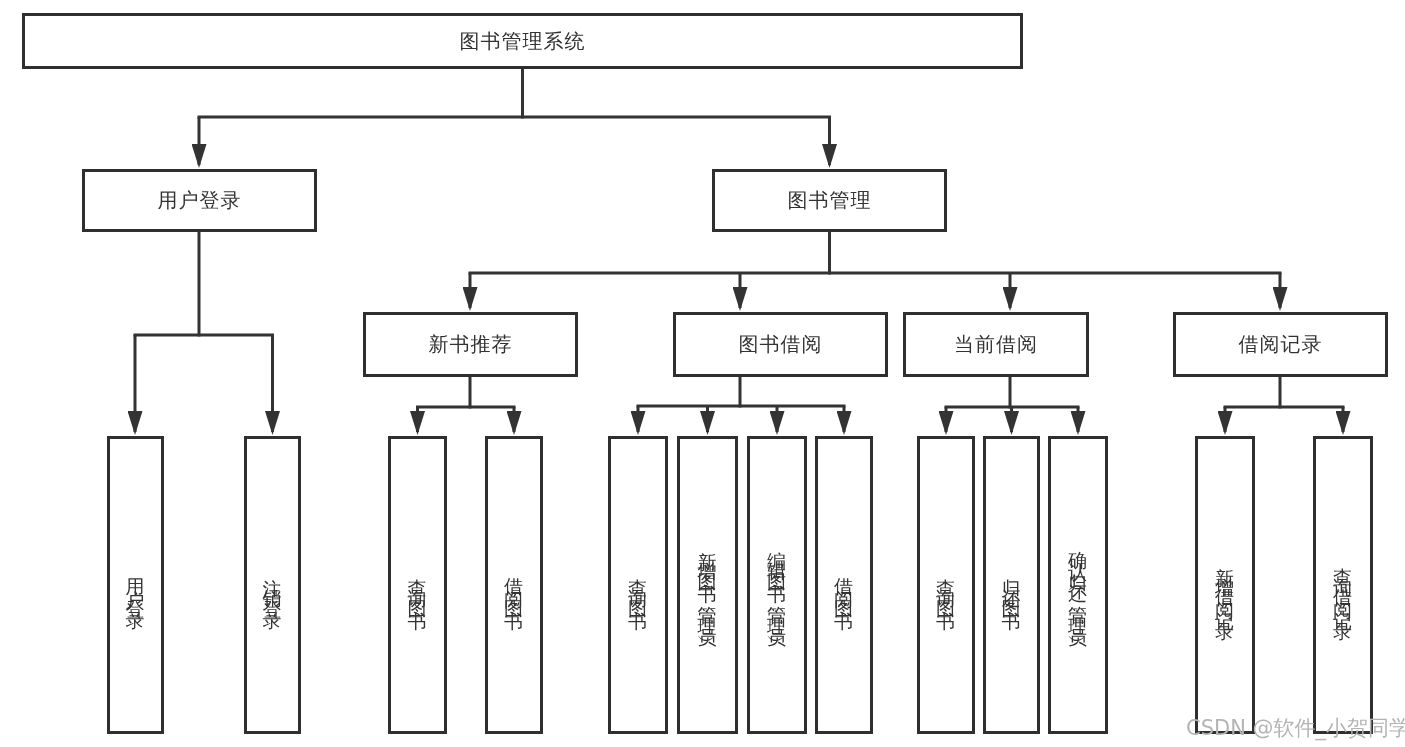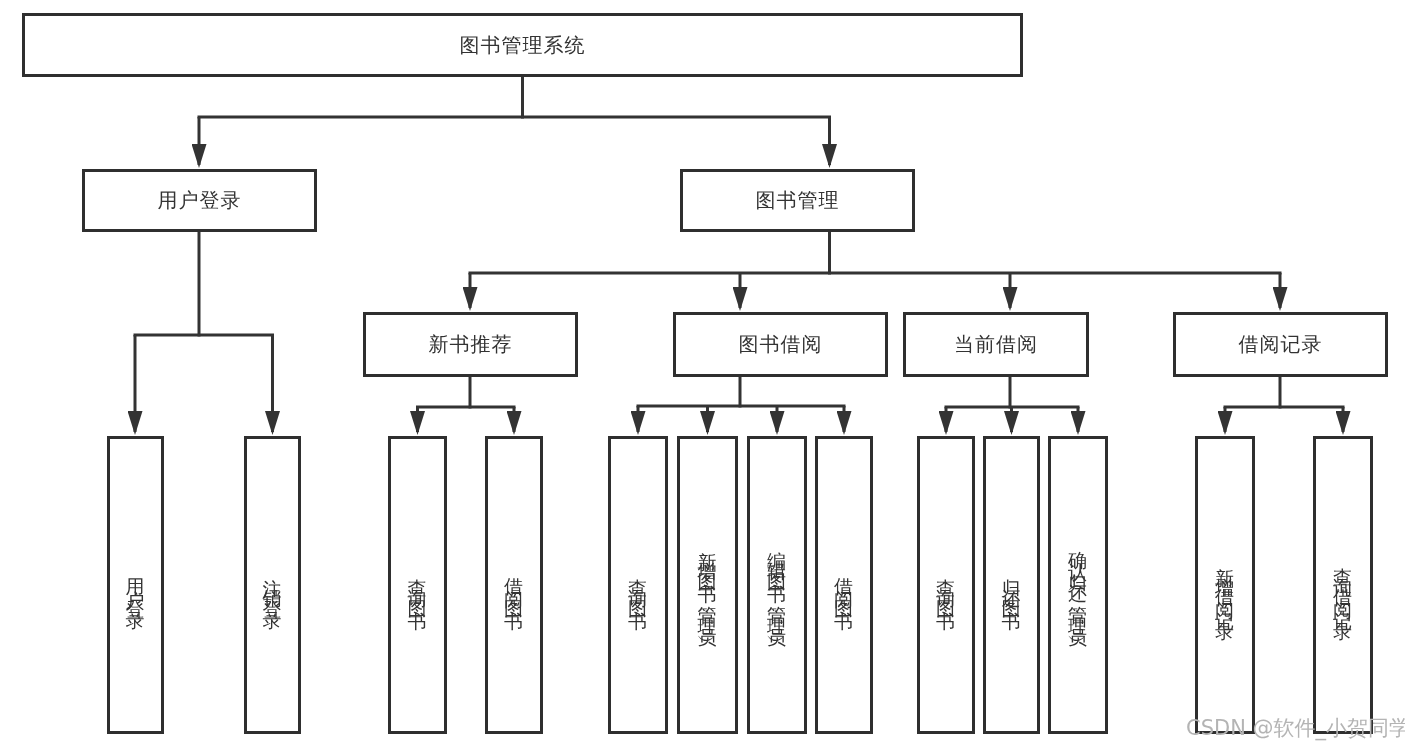--- a/index.html
+++ b/index.html
@@ -110,28 +110,28 @@
     </g>
 
     <g>
       <line x1="1280" y1="377" x2="1280" y2="408.5"></line>
       <line x1="1223.5" y1="407" x2="1344.5" y2="407"></line>
       <line x1="1225" y1="407" x2="1225" y2="432" marker-end="url(#arrow)"></line>
       <line x1="1343" y1="407" x2="1343" y2="432" marker-end="url(#arrow)"></line>
     </g>
   </svg>
 
-  <div class="node h" style="left:22px; top:13px; width:1001px; height:64px;">
+  <div class="node h" style="left:22px; top:13px; width:1001px; height:56px;">
     <span>图书管理系统</span>
   </div>
 
   <div class="node h" style="left:82px; top:169px; width:235px; height:63px;">
     <span>用户登录</span>
   </div>
-  <div class="node h" style="left:680px; top:169px; width:235px; height:63px;">
+  <div class="node h" style="left:712px; top:169px; width:235px; height:63px;">
     <span>图书管理</span>
   </div>
 
   <div class="node h" style="left:363px; top:312px; width:215px; height:65px;text-align:right;">
     <span>新书推荐</span>
   </div>
   <div class="node h" style="left:633px; top:312px; width:215px; height:65px;margin-left:40px;">
     <span>图书借阅</span>
   </div>
   <div class="node h" style="left:903px; top:312px; width:186px; height:65px;">

